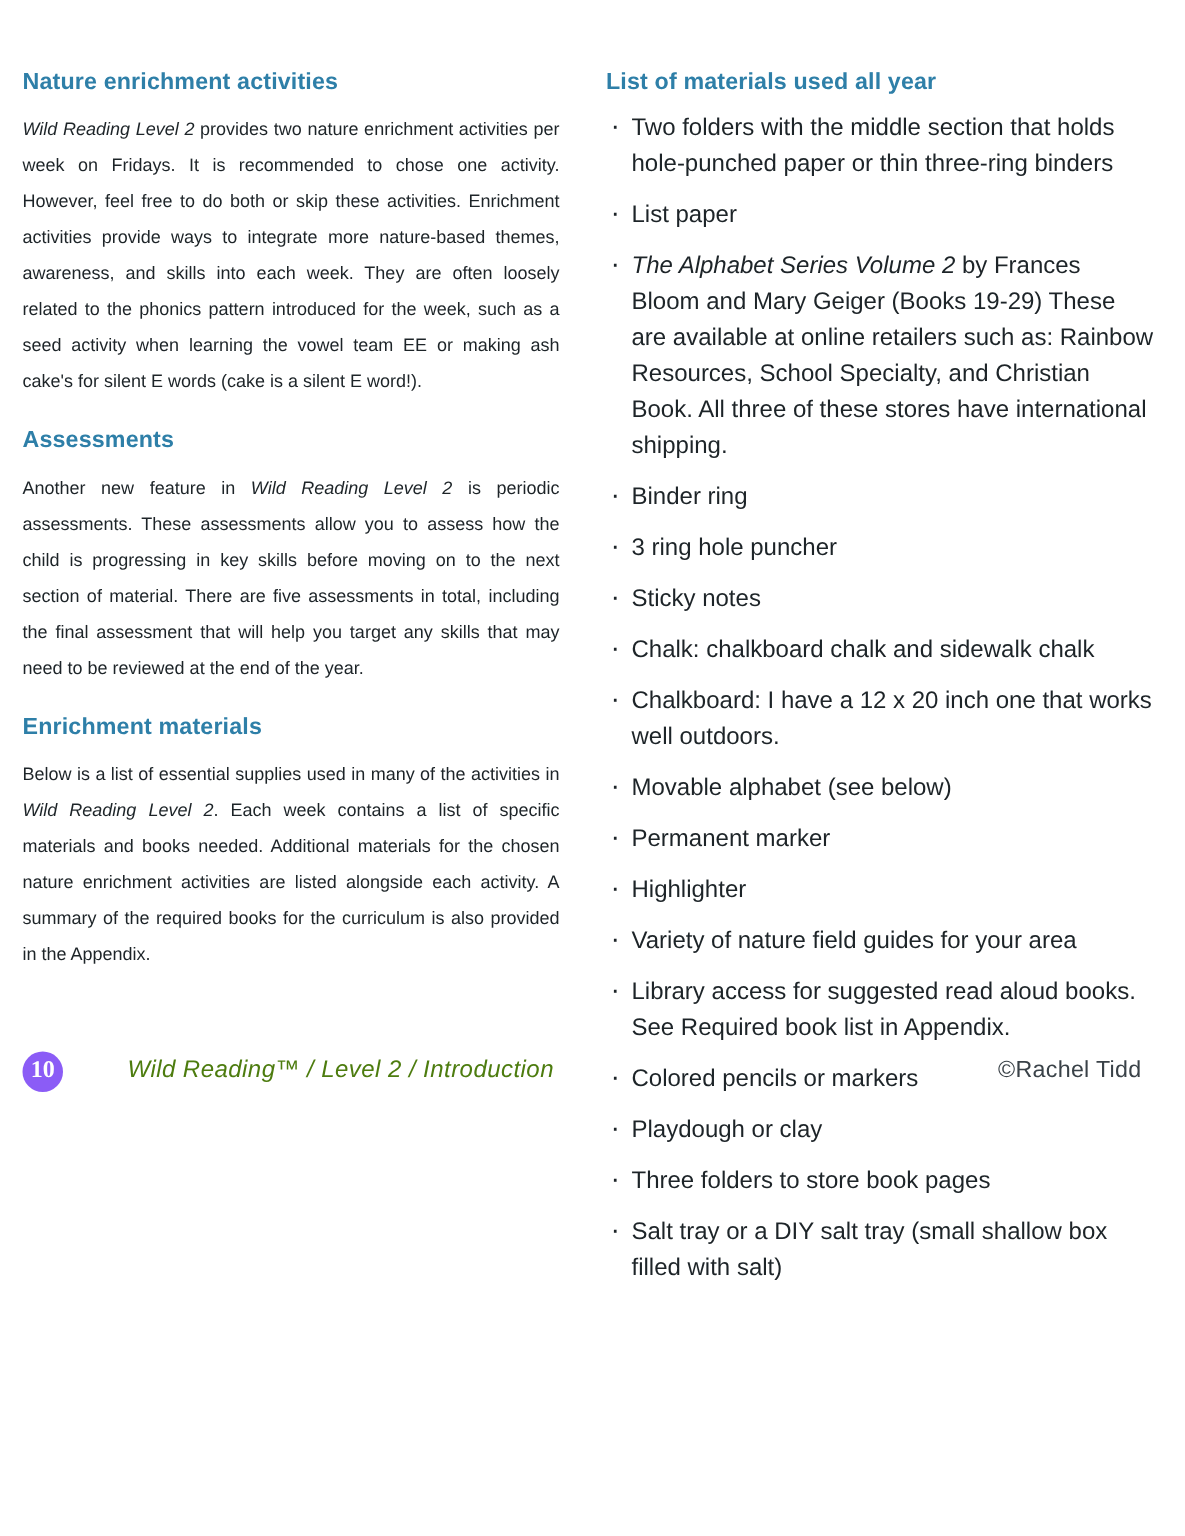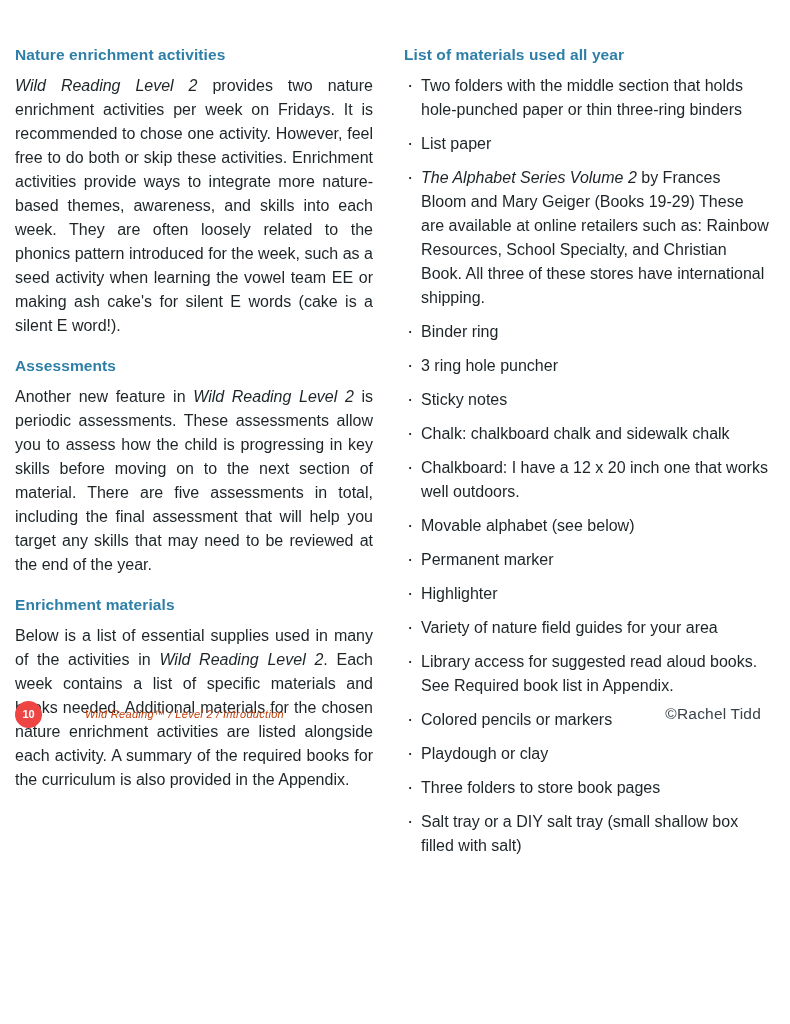--- a/index.html
+++ b/index.html
@@ -51,21 +51,21 @@
     color: #2e7fa8;
     margin: 0 0 9px 0;
     line-height: 20px;
     letter-spacing: 0.1px;
   }
   .col-left .section-heading.subsequent {
     margin-top: 18px;
   }
 
   p.body-text {
-    font-size: 16px;
+    font-size: 12px;
     line-height: 24px;
     margin: 0 0 0 0;
     text-align: justify;
     color: #1d2428;
     hyphens: auto;
     -webkit-hyphens: auto;
   }
   p.body-text + .section-heading {
     margin-top: 20px;
   }
@@ -108,34 +108,35 @@
   }
   .footer-left {
     display: flex;
     align-items: center;
     flex: 1 1 auto;
   }
   .page-badge {
     width: 27px;
     height: 27px;
     border-radius: 50%;
-    background: #ef4444;
+    background: #8b5cf6;
     color: #ffffff;
-    font-size: 11px;
+    font-size: 16px;
     font-weight: bold;
     display: flex;
     align-items: center;
     justify-content: center;
     flex: 0 0 auto;
+    font-family: Liberation Serif, serif;
   }
   .footer-breadcrumb {
     margin-left: 43px;
-    font-size: 11px;
+    font-size: 16px;
     font-style: italic;
-    color: #c2410c;
+    color: #4d7c0f;
     letter-spacing: 0.3px;
     white-space: nowrap;
   }
   .footer-right {
     font-size: 15.5px;
     color: #3a4248;
     white-space: nowrap;
     letter-spacing: 0.2px;
   }
 </style>

